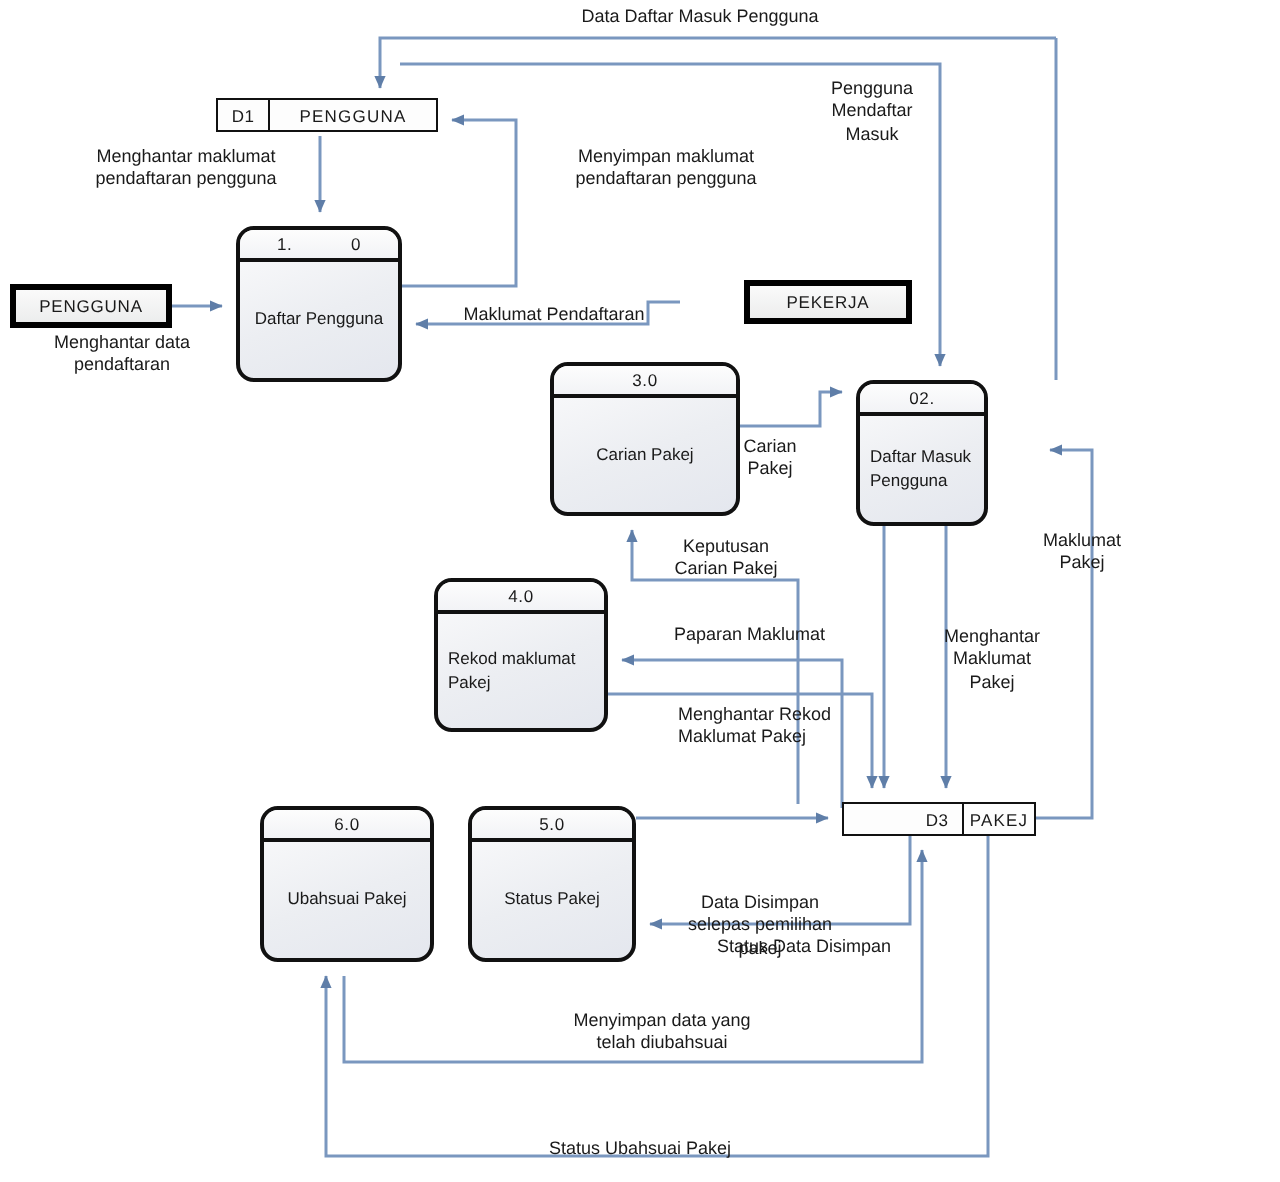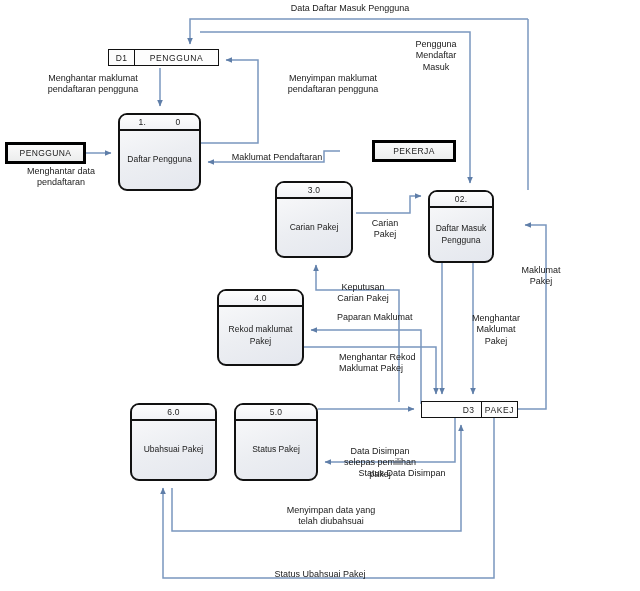--- a/index.html
+++ b/index.html
@@ -29,21 +29,21 @@
     letter-spacing:.3px;
     color:#1a1a1a;
     background:linear-gradient(180deg,#fdfdfd,#f2f3f6);
     box-sizing:border-box;
   }
   .process .p-head .num-split{display:inline-block;}
   .process .p-head .num-split i{font-style:normal;display:inline-block;}
   .process .p-body{
     height:calc(100% - 16px);
     display:flex;align-items:center;justify-content:center;
-    text-align:center;
+    text-align:left;
     font-size:8.5px;
     line-height:1.35;
     padding:16px 5px;
     box-sizing:border-box;
   }
 
   
   .entity{
     position:absolute;
     border:3px solid #000;
@@ -152,21 +152,21 @@
   </div>
 
   <div class="process" style="left:428px;top:190px;width:66px;height:73px;">
     <div class="p-head">
       <span>02.</span>
     </div>
     <div class="p-body">Daftar Masuk
 Pengguna</div>
   </div>
 
-  <div class="process" style="left:275px;top:181px;width:78px;height:77px;">
+  <div class="process" style="left:275px;top:181px;width:95px;height:77px;">
     <div class="p-head">
       <span>3.0</span>
     </div>
     <div class="p-body">Carian Pakej</div>
   </div>
 
   <div class="process" style="left:217px;top:289px;width:87px;height:77px;">
     <div class="p-head">
       <span>4.0</span>
     </div>
@@ -222,21 +222,21 @@
 pendaftaran</div>
 
   <div class="flow-label" style="left:215px;top:152px;width:124px;">Maklumat Pendaftaran</div>
 
   <div class="flow-label" style="left:360px;top:218px;width:50px;">Carian
 Pakej</div>
 
   <div class="flow-label" style="left:510px;top:265px;width:62px;">Maklumat
 Pakej</div>
 
-  <div class="flow-label" style="left:326px;top:268px;width:74px;margin-top:14px;">Keputusan
+  <div class="flow-label" style="left:326px;top:268px;width:74px;">Keputusan
 Carian Pakej</div>
 
   <div class="flow-label left" style="left:313px;top:312px;width:104px;">Paparan Maklumat</div>
 
   <div class="flow-label" style="left:460px;top:313px;width:72px;">Menghantar
 Maklumat
 Pakej</div>
 
   <div class="flow-label left" style="left:315px;top:352px;width:106px;">Menghantar Rekod
 Maklumat Pakej</div>

